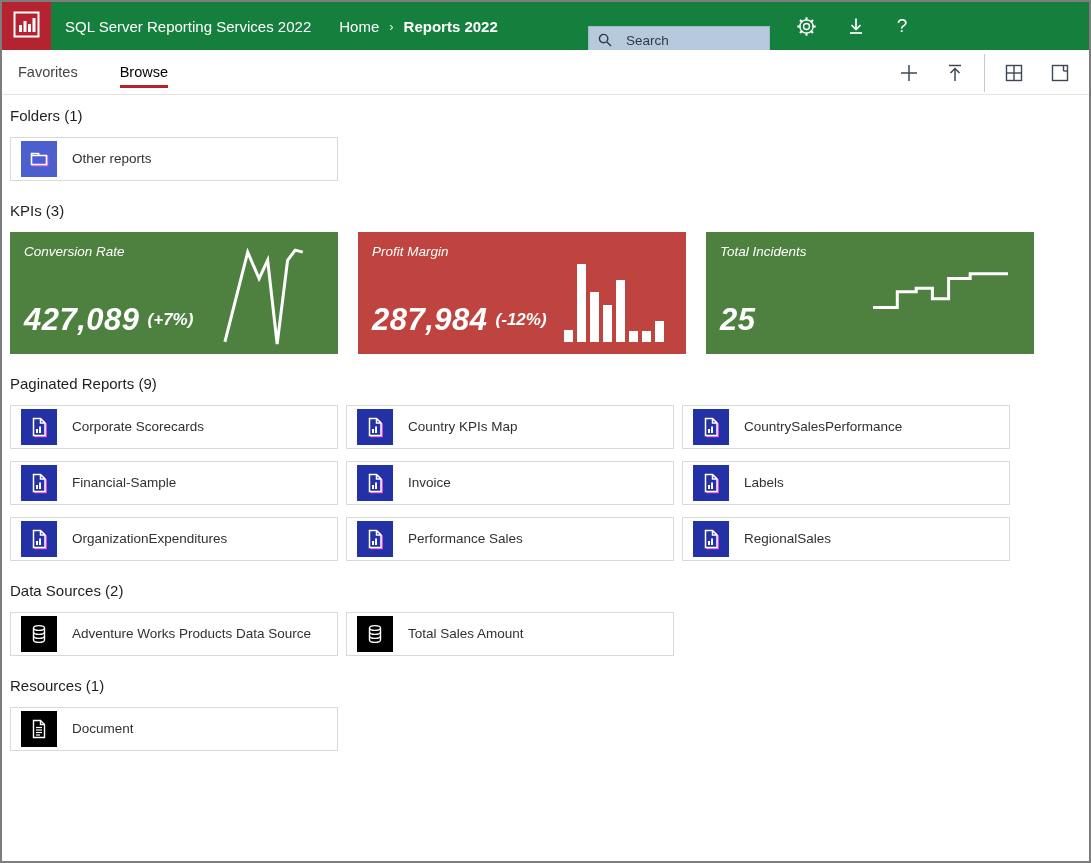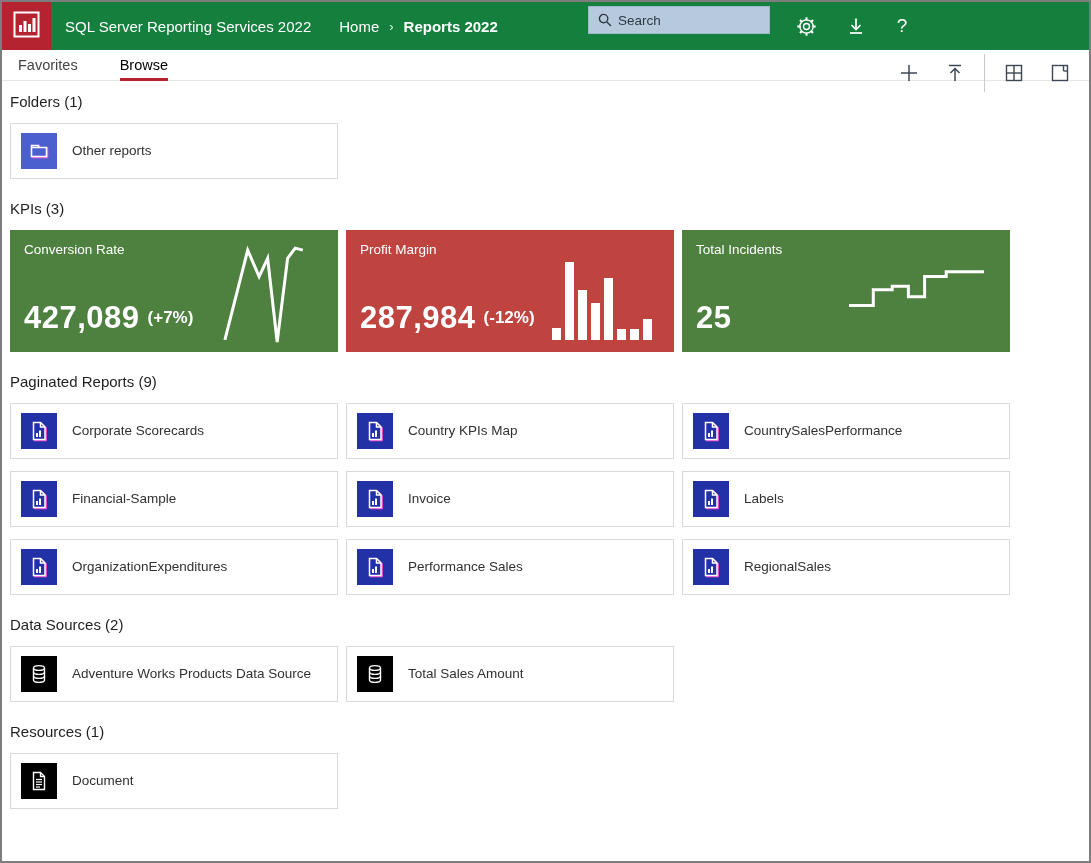--- a/index.html
+++ b/index.html
@@ -11,55 +11,55 @@
   }
 
   
   .topbar { height:48px; background:#15803d; display:flex; align-items:center; position:relative; }
   .logo { width:49px; height:48px; background:#b4232f; display:flex; align-items:center; justify-content:center; flex:0 0 auto; }
   .app-title { color:#fff; font-size:15px; margin-left:14px; white-space:nowrap; }
   .breadcrumb { display:flex; align-items:center; color:#fff; font-size:15px; margin-left:28px; gap:10px; }
   .breadcrumb .crumb { cursor:default; }
   .breadcrumb .sep { font-size:13px; opacity:.9; }
   .breadcrumb .current { font-weight:bold; }
-  .search-box { position:absolute; left:586px; top:4px; width:182px; height:28px; background:#b7cadd; border:1px solid #9fb8cd; display:flex; align-items:center; }
+  .search-box { position:absolute; left:586px; top:24px; width:182px; height:28px; background:#b7cadd; border:1px solid #9fb8cd; display:flex; align-items:center;gap:8px; }
   .search-box svg { margin:0 6px 0 9px; flex:0 0 auto; }
   .search-input { background:transparent; border:none; outline:none; font-family:inherit; font-size:13.5px; color:#1d2b36; width:130px; }
   .search-input::placeholder { color:#2c3a45; opacity:1; }
   .top-icon { position:absolute; top:0; height:48px; width:36px; display:flex; align-items:center; justify-content:center; color:#fff; cursor:pointer; }
   .icon-gear { left:786px; }
   .icon-download { left:836px; }
   .icon-help { left:882px; font-size:19px; font-weight:400; }
 
   
-  .tabrow { height:31px; display:flex; align-items:center; padding-left:16px; position:relative; border-bottom:1px solid #e6e6e6; background:#fff; }
+  .tabrow { height:45px; display:flex; align-items:center; padding-left:16px; position:relative; border-bottom:1px solid #e6e6e6; background:#fff; }
   .tab { font-size:14.5px; color:#444; margin-right:42px; height:45px; display:flex; align-items:center; cursor:pointer; position:relative; }
   .tab.active { color:#000; font-weight:normal; }
   .tab.active::after { content:""; position:absolute; left:0; right:0; bottom:7px; height:3px; background:#b4232f; }
   .toolbar { position:absolute; right:12px; top:0; height:45px; display:flex; align-items:center; gap:12px; }
   .tool-btn { width:34px; height:34px; display:flex; align-items:center; justify-content:center; cursor:pointer; color:#3c4854; }
   .tool-divider { width:1px; height:38px; background:#c9c9c9; }
 
   
   .content { padding:0 8px; }
   .section-heading { font-size:15px; color:#201f1e; margin:21px 0 13px; }
   .section-heading:first-child { margin-top:12px; }
   .tile-grid { display:grid; grid-template-columns:repeat(3, 328px); column-gap:8px; row-gap:12px; }
   .tile {
-    width:328px; height:56px; border:1px solid #d9d9d9; background:#fff;
+    width:328px; height:44px; border:1px solid #d9d9d9; background:#fff;
     display:flex; align-items:center; padding-left:10px; gap:15px; cursor:pointer;
   }
   .tile-icon { width:36px; height:36px; flex:0 0 auto; display:flex; align-items:center; justify-content:center; }
   .tile-icon.folder { background:#4b5fce; }
   .tile-icon.report { background:#2231a5; }
   .tile-icon.black  { background:#000; }
   .tile-label { font-size:13.5px; color:#323130; line-height:1.35; padding-right:8px; }
 
   
-  .kpi-grid { display:grid; grid-template-columns:repeat(3, 328px); column-gap:8px; }
+  .kpi-grid { display:grid; grid-template-columns:repeat(3, 328px); column-gap:20px;font-style:italic; }
   .kpi {
     width:328px; height:122px; position:relative; color:#fff; cursor:pointer; overflow:hidden;
   }
   .kpi.green { background:#4e8140; }
   .kpi.red   { background:#bf4440; }
   .kpi-title { position:absolute; left:14px; top:12px; font-size:13.5px; }
   .kpi-valuerow { position:absolute; left:14px; bottom:16px; display:flex; align-items:center; gap:8px; }
   .kpi-value { font-size:31px; font-weight:bold; letter-spacing:.5px; }
   .kpi-delta { font-size:17px; font-weight:bold; }
   .spark { position:absolute; }

